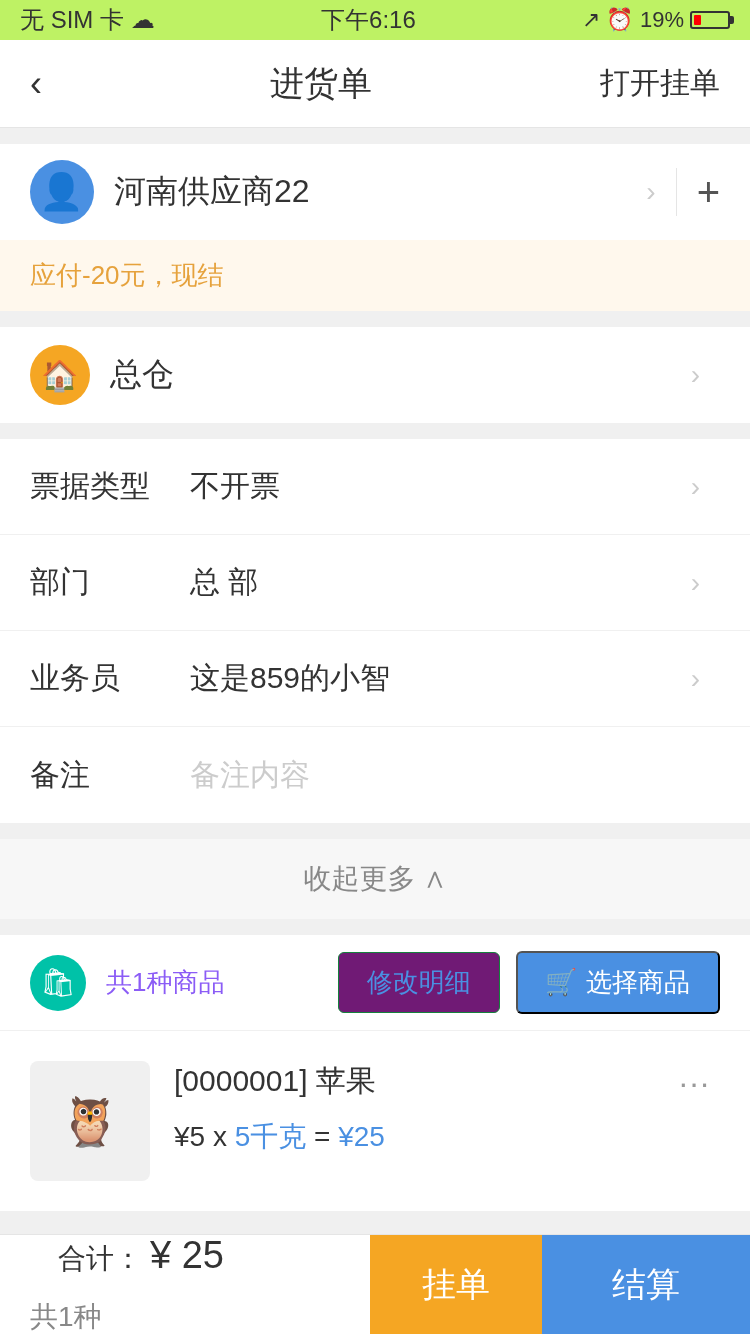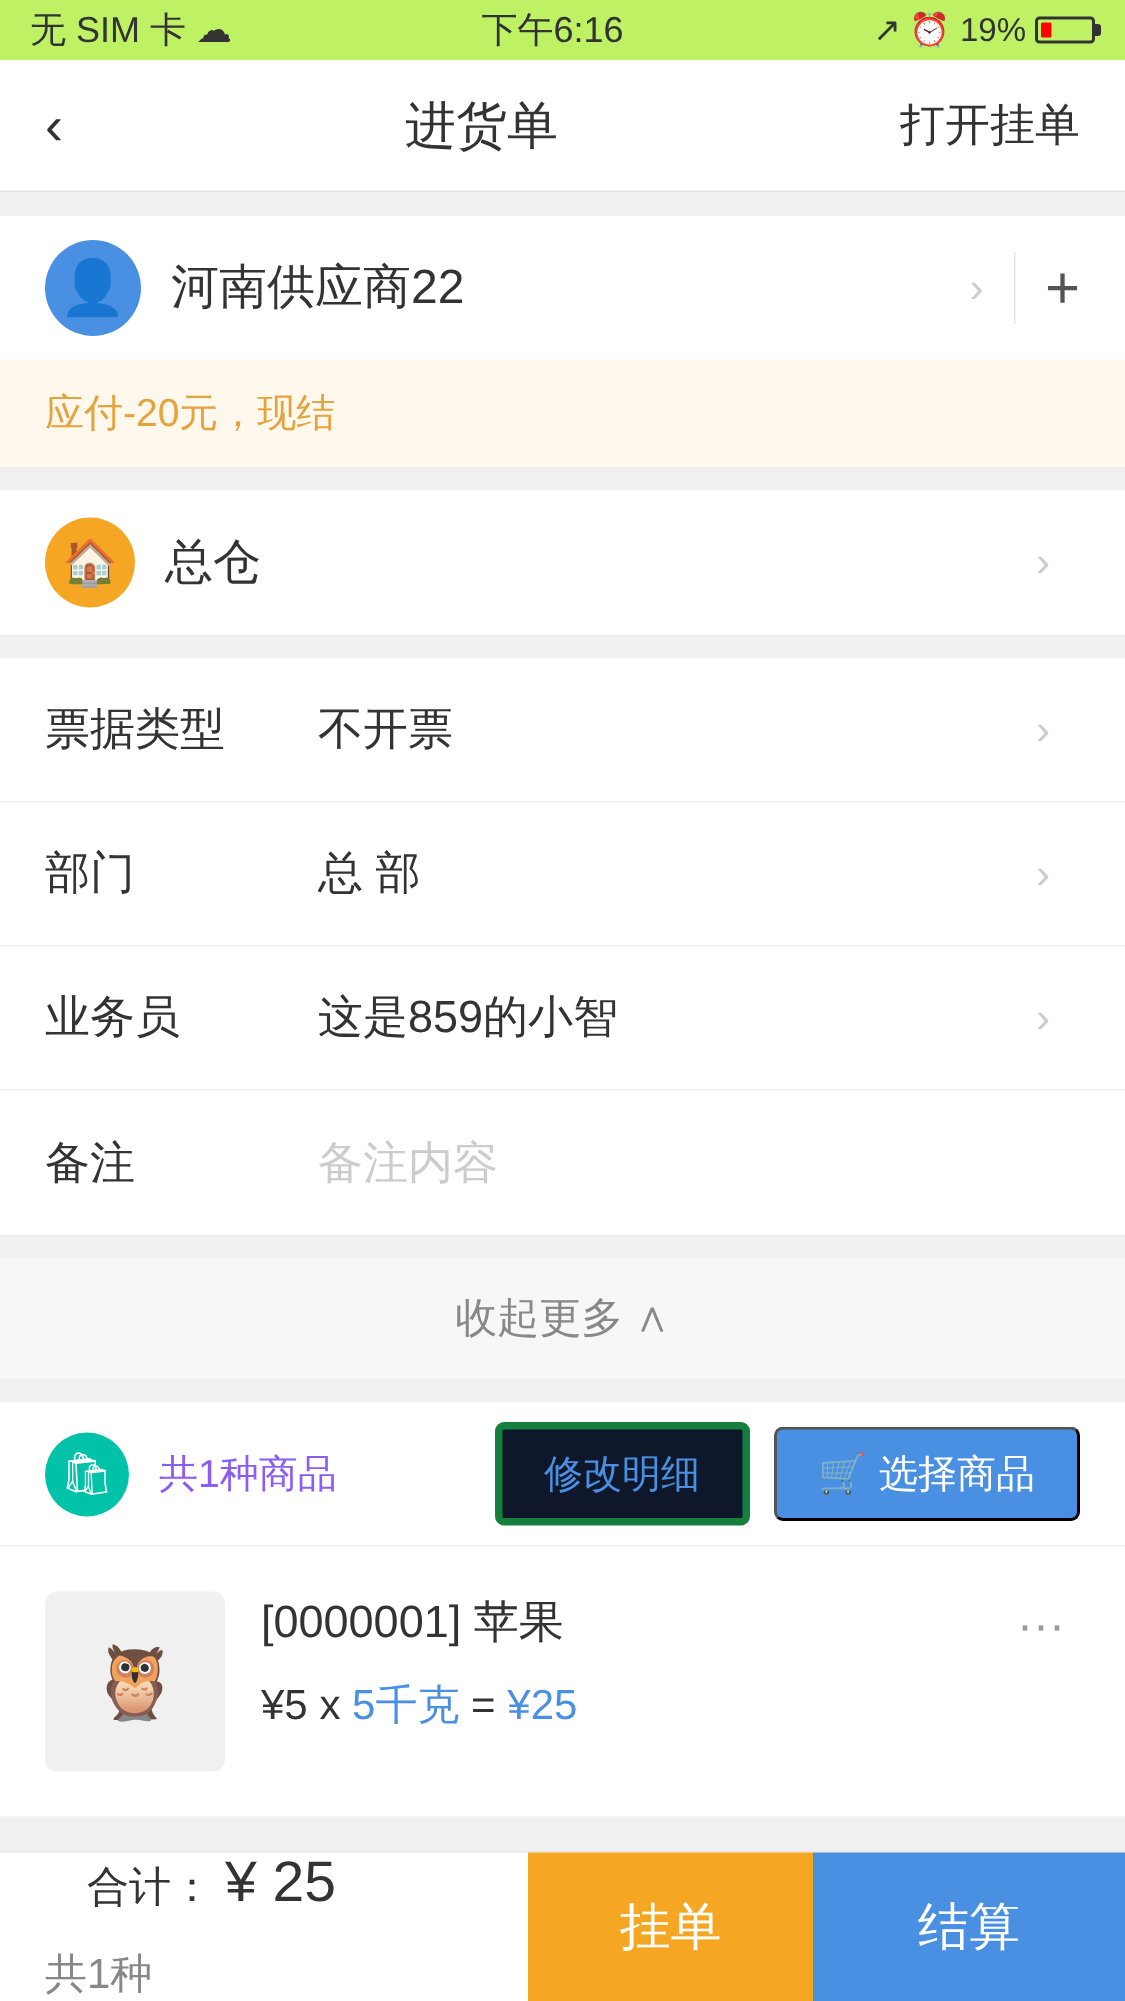--- a/index.html
+++ b/index.html
@@ -162,21 +162,20 @@
       background: #fff;
       margin-top: 16px;
     }
     .form-row {
       display: flex;
       align-items: center;
       padding: 0 30px;
       height: 96px;
       border-bottom: 1px solid #f0f0f0;
       cursor: pointer;
-      gap: 22px;
     }
     .form-row:last-child { border-bottom: none; }
     .form-label {
       font-size: 30px;
       color: #333;
       width: 140px;
       flex-shrink: 0;
     }
     .form-value {
       flex: 1;
@@ -225,23 +224,23 @@
       display: flex; align-items: center; justify-content: center;
       margin-right: 20px;
     }
     .bag-icon { font-size: 28px; color: #fff; }
     .products-count {
       flex: 1;
       font-size: 26px;
       color: #8b5cf6;
     }
     .btn-modify {
-      border: 5px solid #15803d;
+      border: 1px solid #15803d;
       color: #4a90e2;
-      background: #0f172a;
+      background: #701a75;
       padding: 12px 28px;
       border-radius: 6px;
       font-size: 26px;
       margin-right: 16px;
       cursor: pointer;
     }
     .btn-select {
       background: #4a90e2;
       color: #fff;
       padding: 12px 28px;
@@ -325,21 +324,21 @@
       font-size: 38px;
       font-weight: 400;
       color: #333;
     }
     .total-count {
       font-size: 28px;
       color: #888;
       margin-top: 20px;
     }
     .btn-hang {
-      width: 190px;
+      width: 172px;
       background: #f5a623;
       color: #fff;
       font-size: 34px;
       display: flex;
       align-items: center;
       justify-content: center;
       cursor: pointer;
     }
     .btn-checkout {
       width: 208px;

